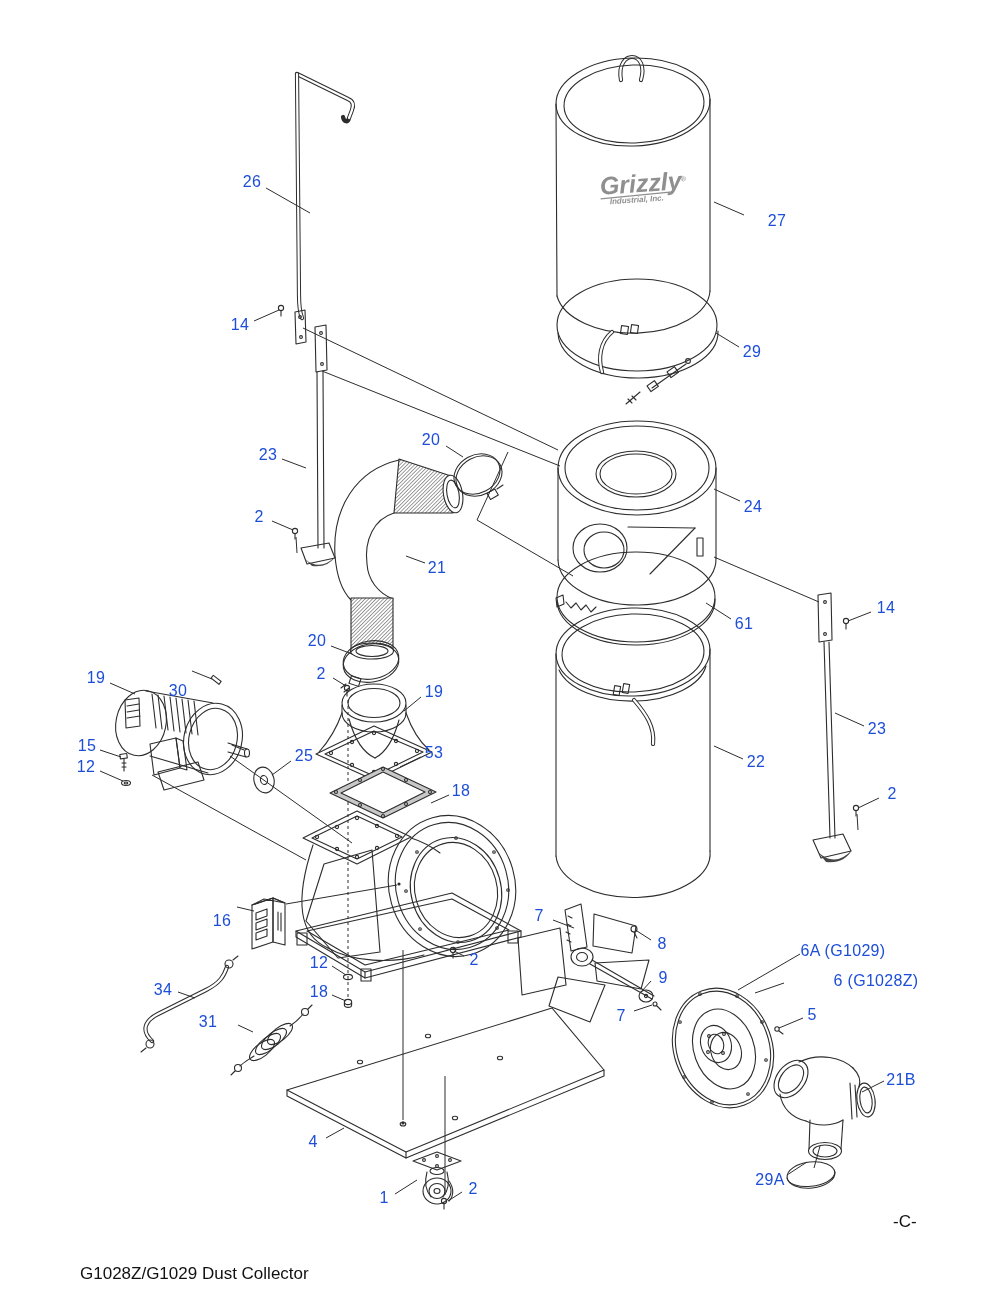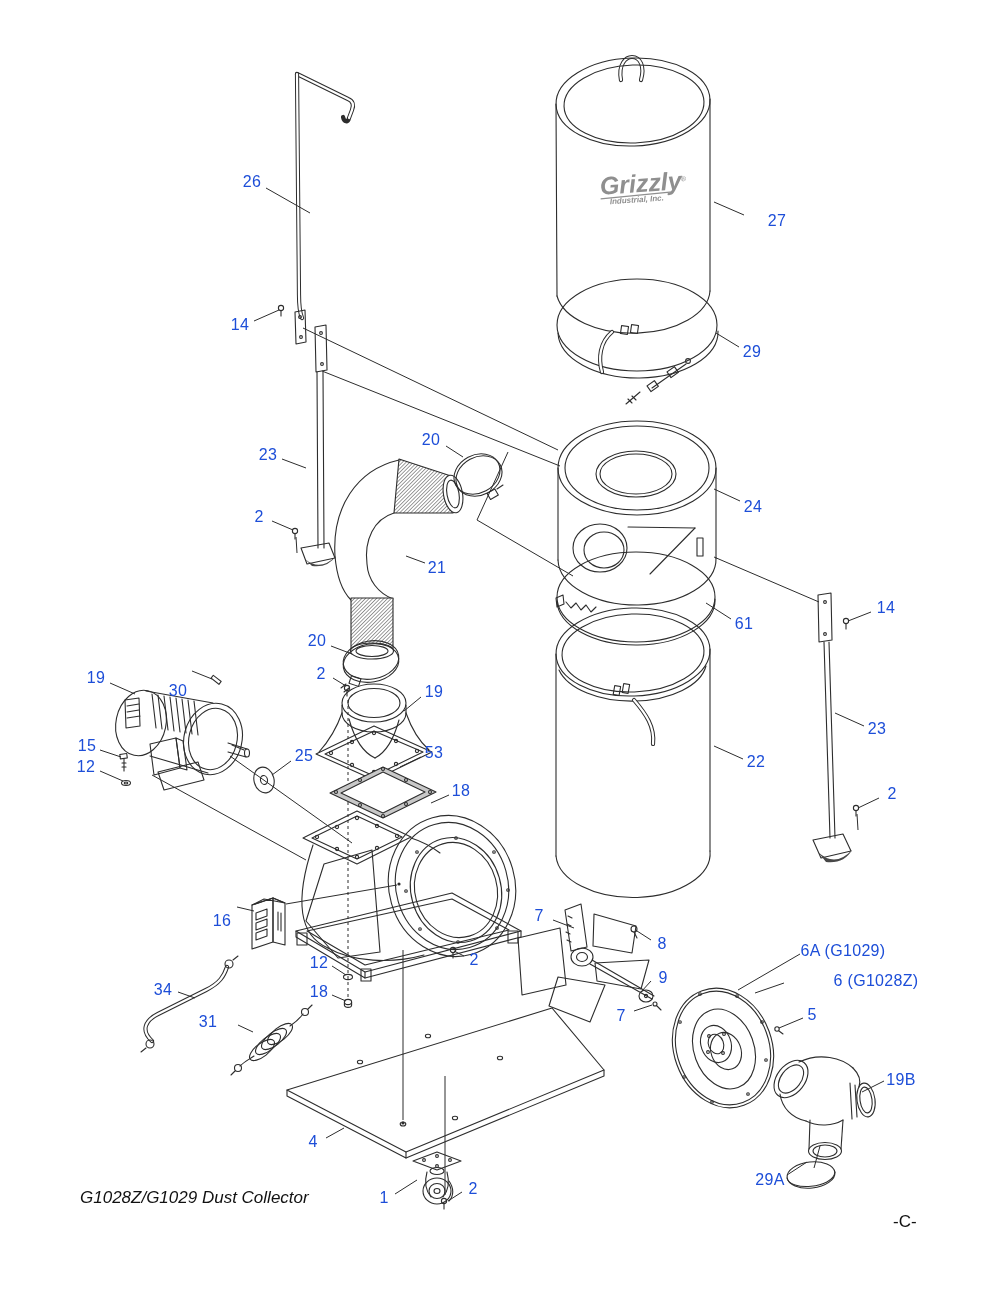--- a/index.html
+++ b/index.html
@@ -2,21 +2,21 @@
 <html><head>
 <meta charset="utf-8">
 <style>
   html,body{margin:0;padding:0;background:#fff;}
   .stage{position:relative;width:1000px;height:1294px;background:#fff;overflow:hidden;
          font-family:"Liberation Sans", sans-serif;}
   .stage svg{position:absolute;left:0;top:0;}
   .callout{position:absolute;transform:translate(-50%,-50%);font-size:16px;color:#1d4ed8;
            white-space:nowrap;letter-spacing:.3px;}
   .footer{position:absolute;font-size:17px;color:#111;}
-  .footer-left{left:80px;top:1188px;font-style:italic;}
+  .footer-left{left:80px;top:1264px;}
   .footer-right{left:893px;top:1212px;}
   .part{stroke:#2d2d2d;fill:none;stroke-width:1.1;stroke-linecap:round;stroke-linejoin:round;}
   .leader{stroke:#2d2d2d;stroke-width:1;fill:none;}
   .tube{stroke:#2d2d2d;stroke-width:4.2;fill:none;stroke-linecap:round;}
   .tubecore{stroke:#fff;stroke-width:2.2;fill:none;stroke-linecap:round;}
 </style>
 </head>
 <body>
 
 <div class="stage">
@@ -533,21 +533,21 @@
 <span class="callout" style="left:474px;top:960px">2</span>
 <span class="callout" style="left:319px;top:963px">12</span>
 <span class="callout" style="left:663px;top:978px">9</span>
 <span class="callout" style="left:319px;top:992px">18</span>
 <span class="callout" style="left:621px;top:1016px">7</span>
 <span class="callout" style="left:163px;top:990px">34</span>
 <span class="callout" style="left:843px;top:951px">6A (G1029)</span>
 <span class="callout" style="left:876px;top:981px">6 (G1028Z)</span>
 <span class="callout" style="left:812px;top:1015px">5</span>
 <span class="callout" style="left:208px;top:1022px">31</span>
-<span class="callout" style="left:901px;top:1080px">19B</span>
+<span class="callout" style="left:901px;top:1080px">21B</span>
 <span class="callout" style="left:313px;top:1142px">4</span>
 <span class="callout" style="left:770px;top:1180px">29A</span>
 <span class="callout" style="left:384px;top:1198px">1</span>
 <span class="callout" style="left:473px;top:1189px">2</span>
 
 <div class="footer footer-left">G1028Z/G1029 Dust Collector</div>
 <div class="footer footer-right">-C-</div>
 
 </div>
 

